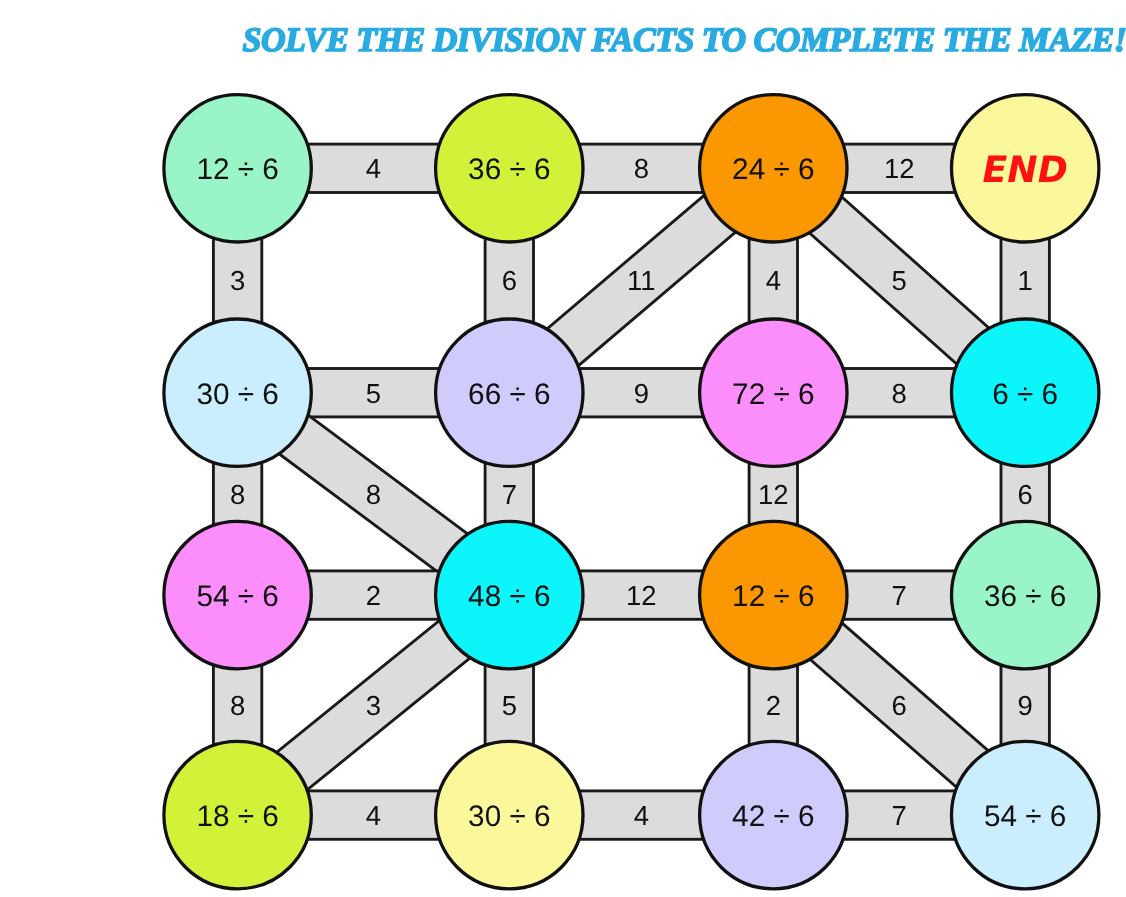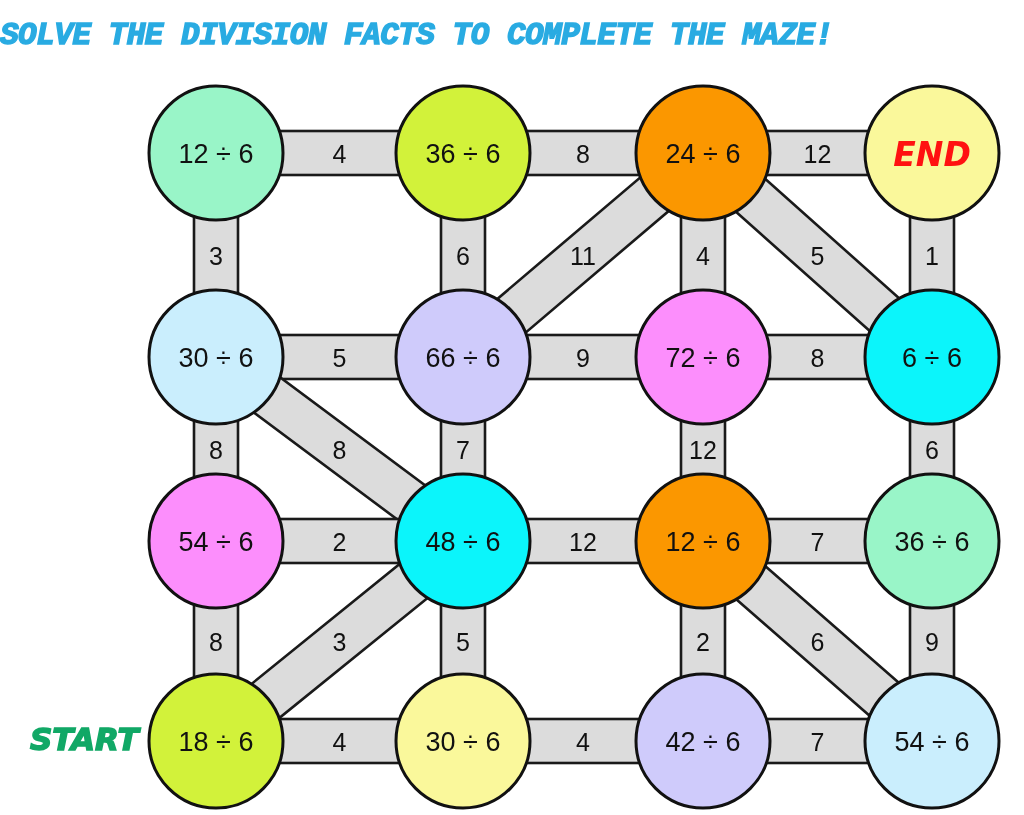--- a/index.html
+++ b/index.html
@@ -13,22 +13,22 @@
     height: 815px;
     background: #ffffff;
     overflow: hidden;
     font-family: "Liberation Sans", sans-serif;
   }
   #title {
     position: absolute;
     top: 18px;
     left: 0;
     width: 1024px;
-    text-align: left;
-    font-family: Liberation Mono, monospace;
+    text-align: right;
+    font-family: Liberation Serif, serif;
     font-weight: bold;
     font-style: italic;
     font-size: 31px;
     letter-spacing: -0.5px;
     color: #29ABE2;
     -webkit-text-stroke: 1.5px #29ABE2;
     white-space: nowrap;
   }
   #start-label {
     position: absolute;
@@ -69,21 +69,20 @@
     dominant-baseline: central;
   }
 </style>
 </head>
 <body>
 
 <div id="page">
 
   <div id="title">SOLVE THE DIVISION FACTS TO COMPLETE THE MAZE!</div>
 
-  <div id="start-label">START</div>
 
   <svg id="maze" width="1024" height="815">
     <g id="edge-layer">
         <rect x="216" y="131" width="247" height="44" transform="rotate(0 216 153)" class="edge-shape"></rect>
         <rect x="463" y="131" width="240" height="44" transform="rotate(0 463 153)" class="edge-shape"></rect>
         <rect x="703" y="131" width="229" height="44" transform="rotate(0 703 153)" class="edge-shape"></rect>
         <rect x="216" y="131" width="204" height="44" transform="rotate(90 216 153)" class="edge-shape"></rect>
         <rect x="463" y="131" width="204" height="44" transform="rotate(90 463 153)" class="edge-shape"></rect>
         <rect x="703" y="131" width="204" height="44" transform="rotate(90 703 153)" class="edge-shape"></rect>
         <rect x="932" y="131" width="204" height="44" transform="rotate(90 932 153)" class="edge-shape"></rect>

